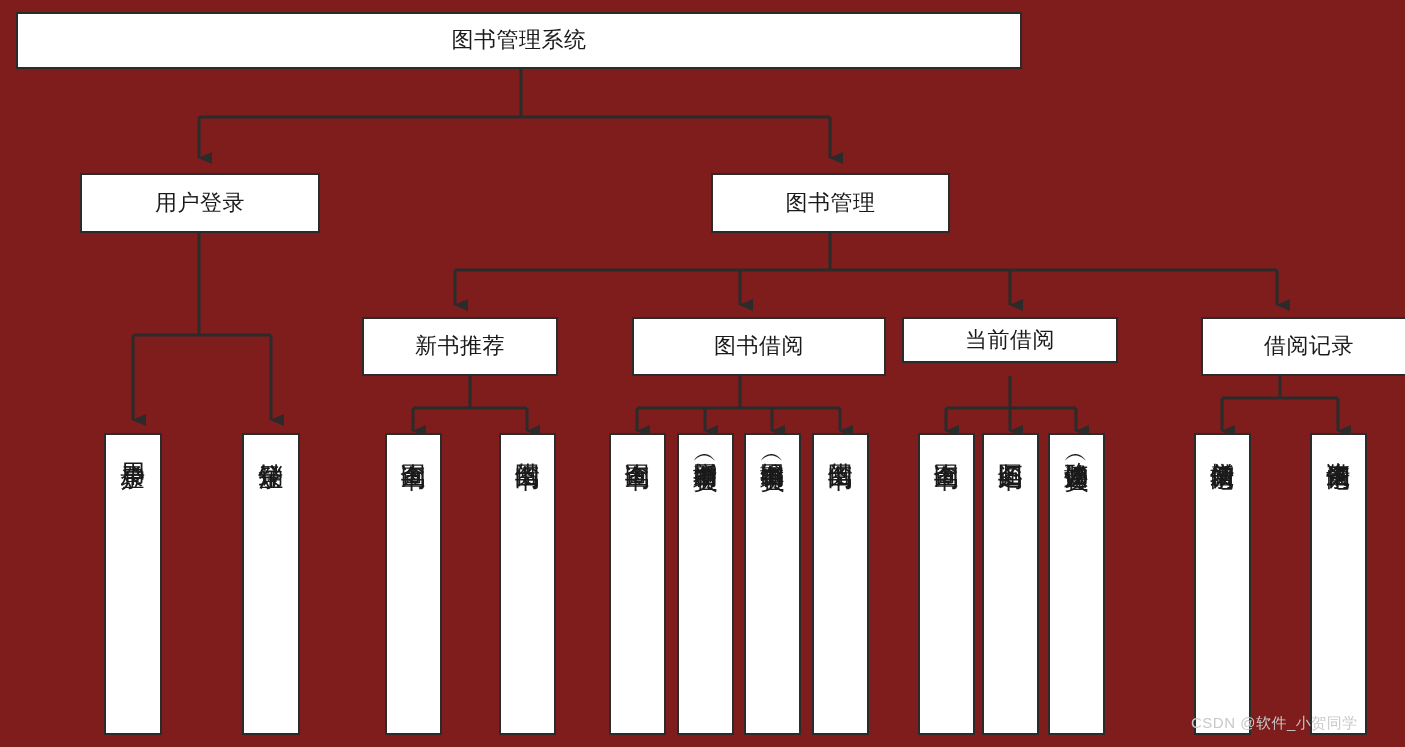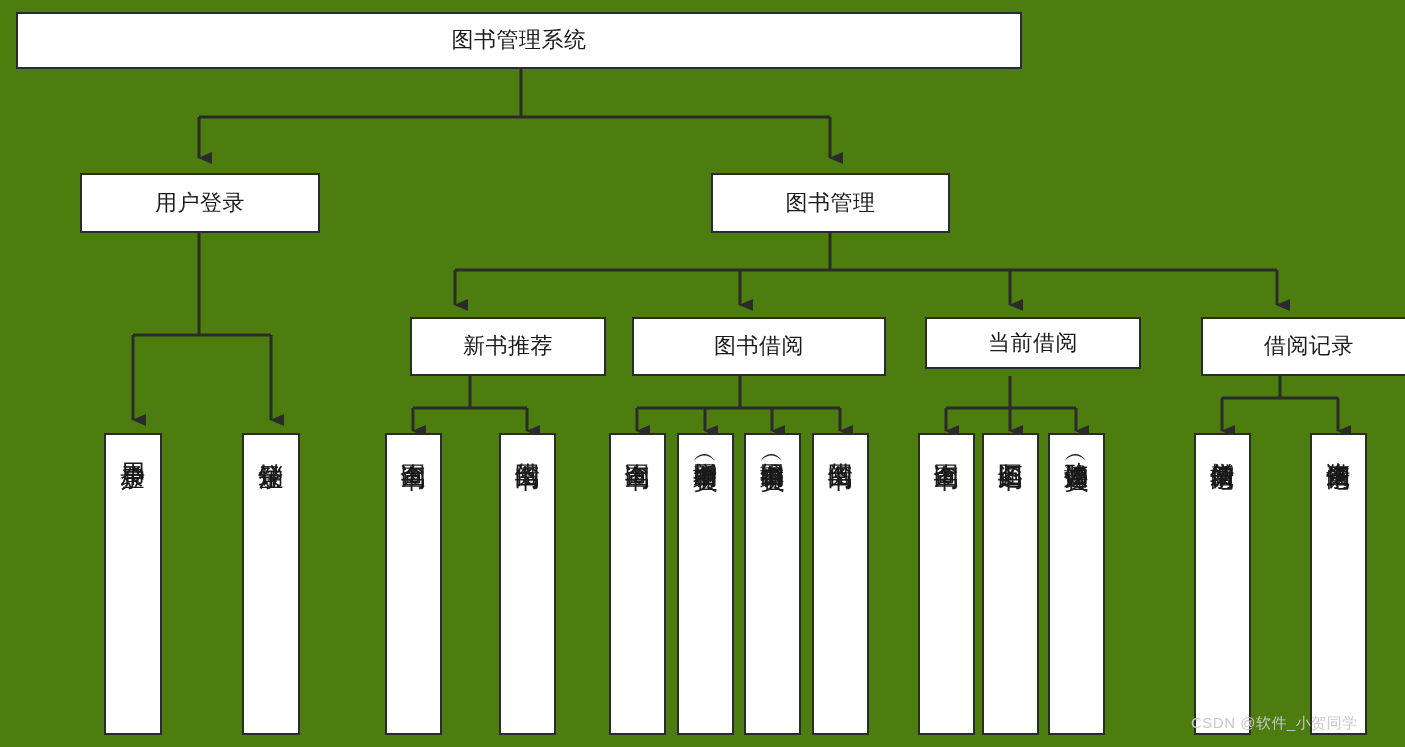--- a/index.html
+++ b/index.html
@@ -7,21 +7,21 @@
     padding: 0;
     background: #ffffff;
   }
   body {
     font-family: "Liberation Sans", "DejaVu Sans", sans-serif;
   }
   #canvas {
     position: relative;
     width: 1405px;
     height: 747px;
-    background: #4d7c0f;
+    background: #7f1d1d;
     overflow: hidden;
   }
   svg#wires {
     position: absolute;
     left: 0;
     top: 0;
     width: 1405px;
     height: 747px;
     pointer-events: none;
   }
@@ -130,27 +130,27 @@
     <span class="label">图书管理系统</span>
   </div>
 
   <div class="node horiz" style="left:80px; top:173px; width:240px; height:60px;">
     <span class="label">用户登录</span>
   </div>
   <div class="node horiz" style="left:711px; top:173px; width:239px; height:60px;">
     <span class="label">图书管理</span>
   </div>
 
-  <div class="node horiz" style="left:362px; top:317px; width:196px; height:59px;margin-left:48px;">
+  <div class="node horiz" style="left:362px; top:317px; width:196px; height:59px;">
     <span class="label">新书推荐</span>
   </div>
   <div class="node horiz" style="left:632px; top:317px; width:254px; height:59px;">
     <span class="label">图书借阅</span>
   </div>
-  <div class="node horiz" style="left:902px; top:317px; width:216px; height:52px;margin-left:23px;">
+  <div class="node horiz" style="left:902px; top:317px; width:216px; height:46px;">
     <span class="label">当前借阅</span>
   </div>
   <div class="node horiz" style="left:1172px; top:317px; width:216px; height:59px;margin-left:29px;">
     <span class="label">借阅记录</span>
   </div>
 
   <div class="node vert" style="left:104px; top:433px; width:58px; height:302px;">
     <span class="label">用户登录</span>
   </div>
   <div class="node vert" style="left:242px; top:433px; width:58px; height:302px;">

